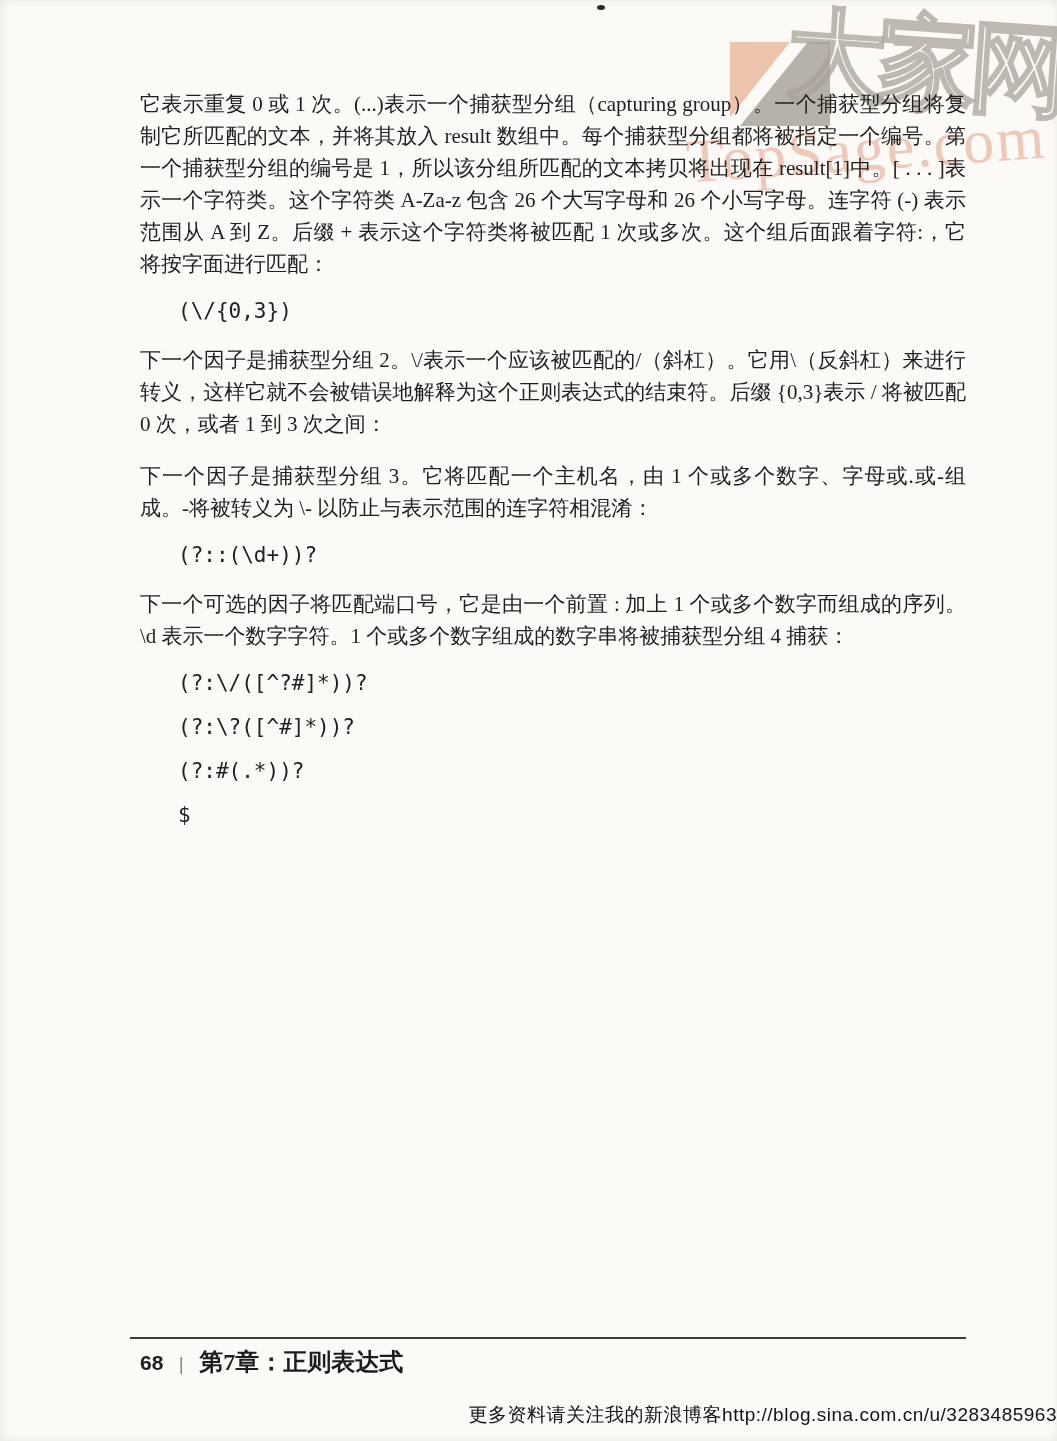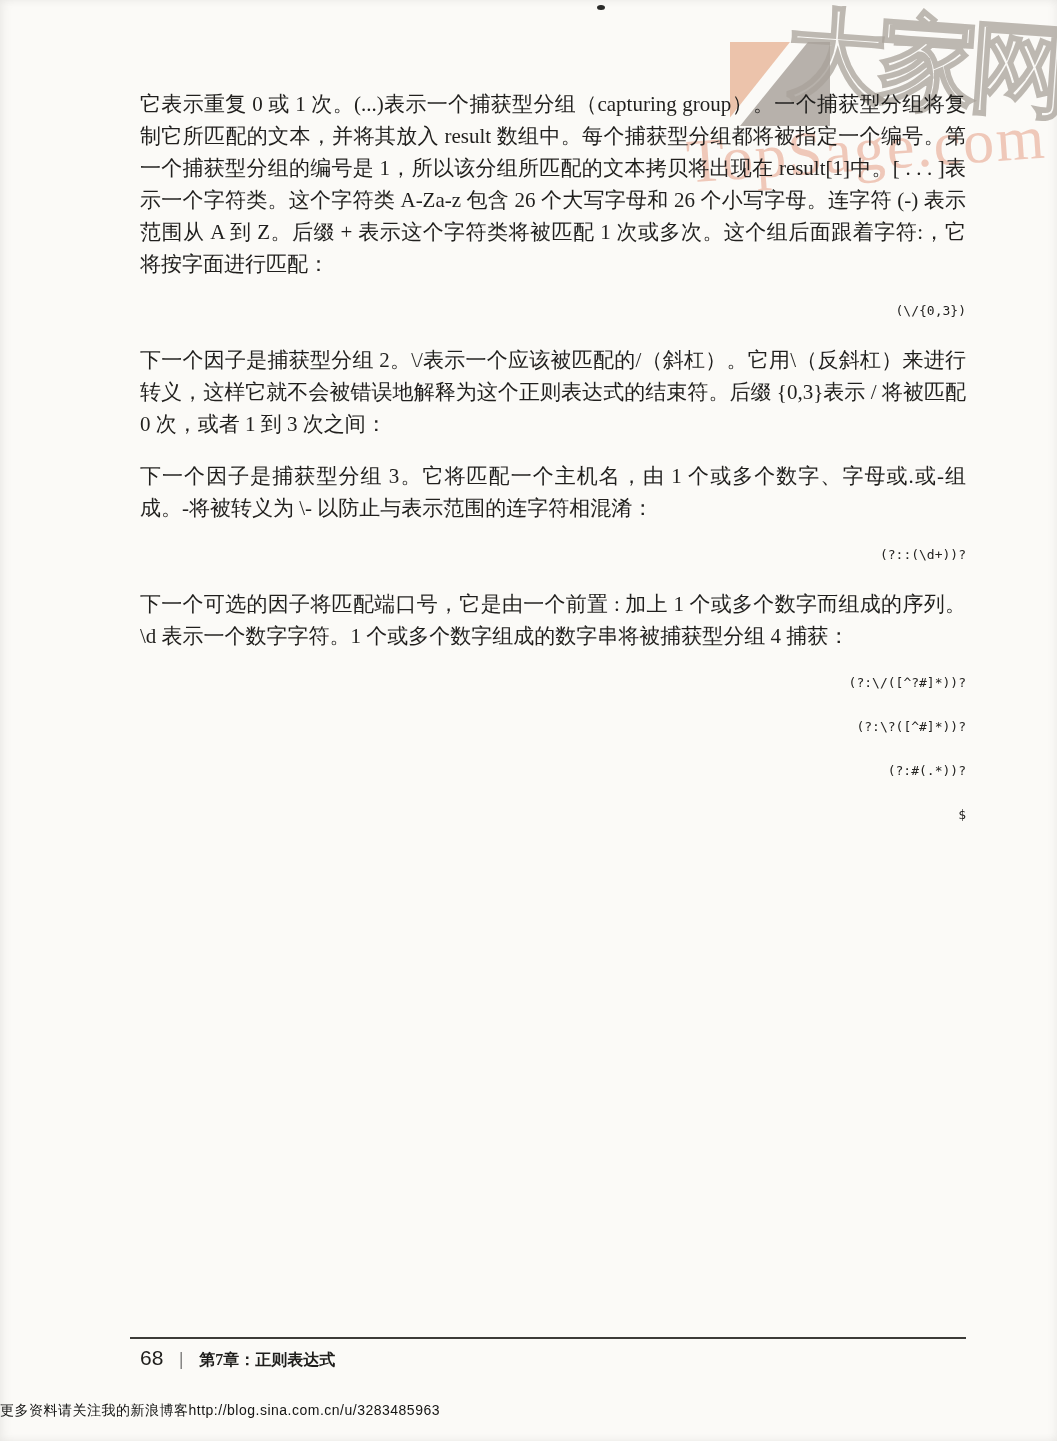--- a/index.html
+++ b/index.html
@@ -49,47 +49,46 @@
     color:#201f1d;
   }
   .content p.body {
     margin:8px 0 20px 0;
     font-size:21px; line-height:32px;
     text-align:justify;
   }
   .content pre.code {
     margin:8px 0 22px 38px;
     font-family:"DejaVu Sans Mono", monospace;
-    font-size:13px; line-height:22px;
+    font-size:21px; line-height:22px;
     color:#232220;
     white-space:pre;
-    text-align:right;
   }
 
   
   .footer-rule {
     position:absolute; z-index:1;
     left:130px; top:1337px; width:836px; height:2px;
     background:#3c3b38;
   }
   .footer {
     position:absolute; z-index:1;
     left:140px; top:1346px;
     display:flex; align-items:baseline; gap:16px;
     color:#1e1d1b;
   }
-  .footer .pageno { font-size:21px; font-weight:normal; font-family:"Liberation Sans", sans-serif;text-align:center; }
+  .footer .pageno { font-size:21px; font-weight:bold; font-family:"Liberation Sans", sans-serif;text-align:center; }
   .footer .sep { font-size:19px; color:#444; }
-  .footer .chapter { font-size:16px; font-weight:bold; }
+  .footer .chapter { font-size:24px; font-weight:bold; }
 
   .bottom-note {
     position:absolute; z-index:1;
     left:0; top:1402px; width:100%;
-    text-align:left;
-    font-size:14px;
+    text-align:right;
+    font-size:19px;
     color:#141413;
     font-family:"Liberation Sans", sans-serif;
     letter-spacing:0.5px;
   }
 
   .speck {
     position:absolute; left:597px; top:5px; width:8px; height:5px;
     background:#2a2a28; border-radius:50%; z-index:1;
   }
 </style>

